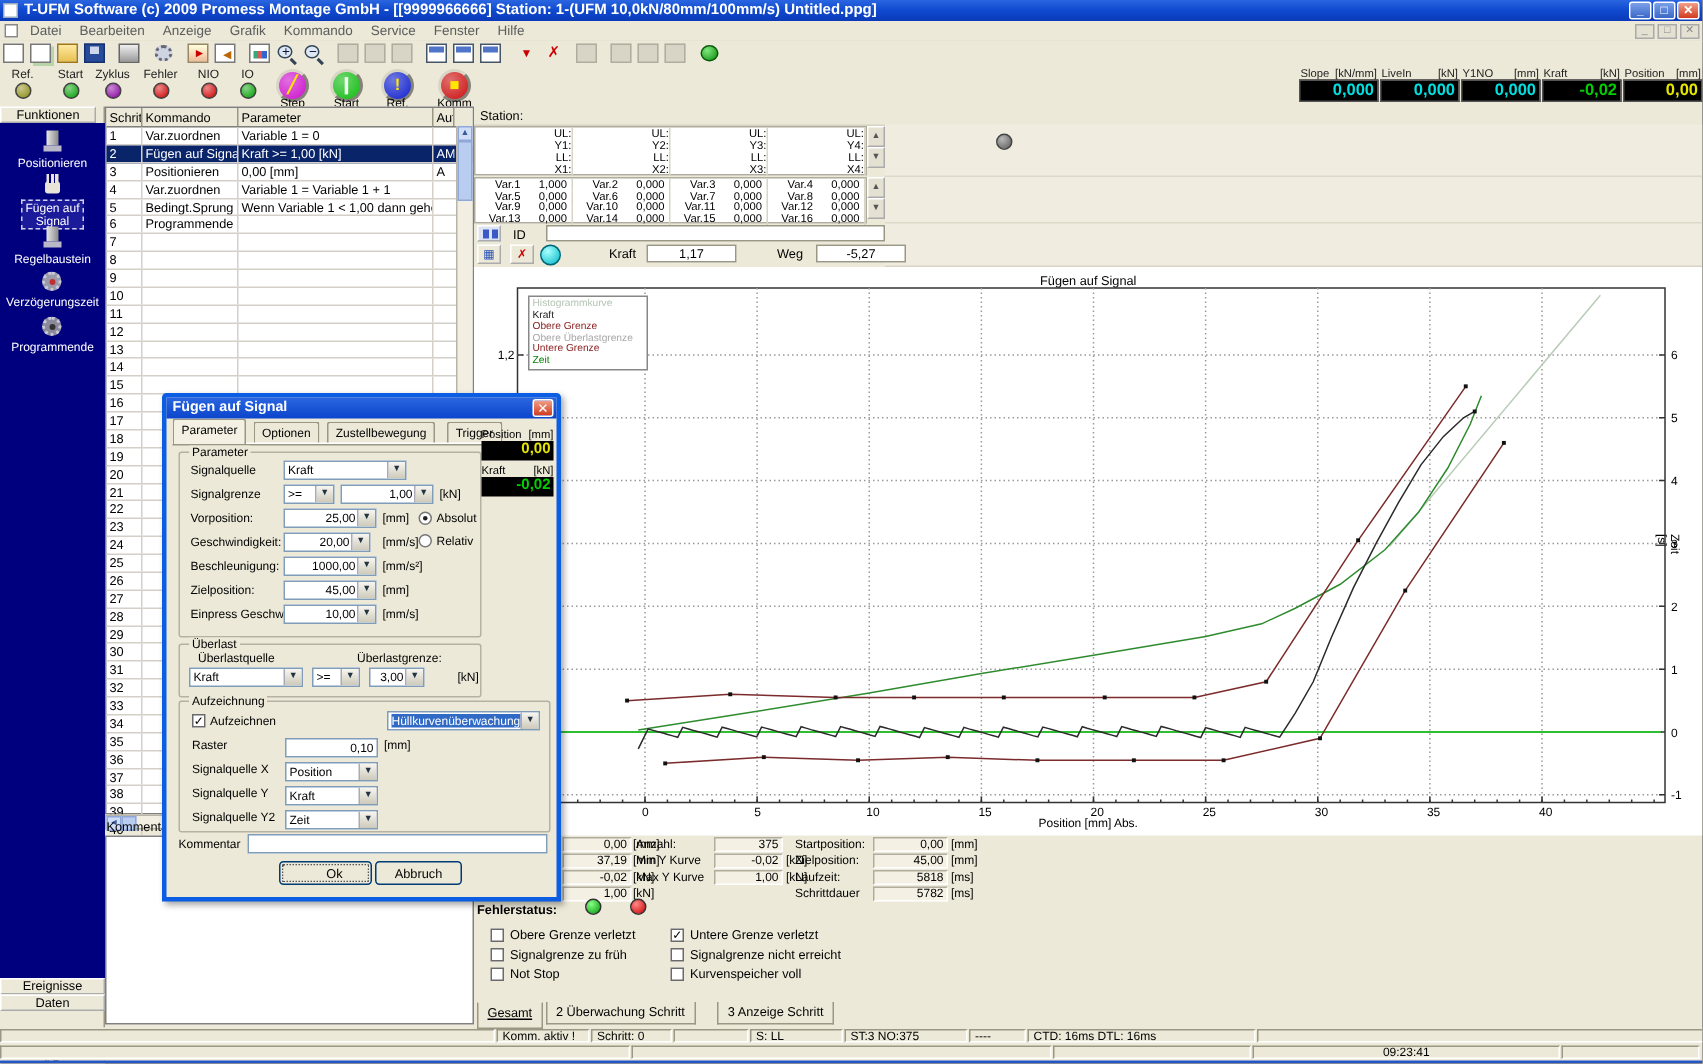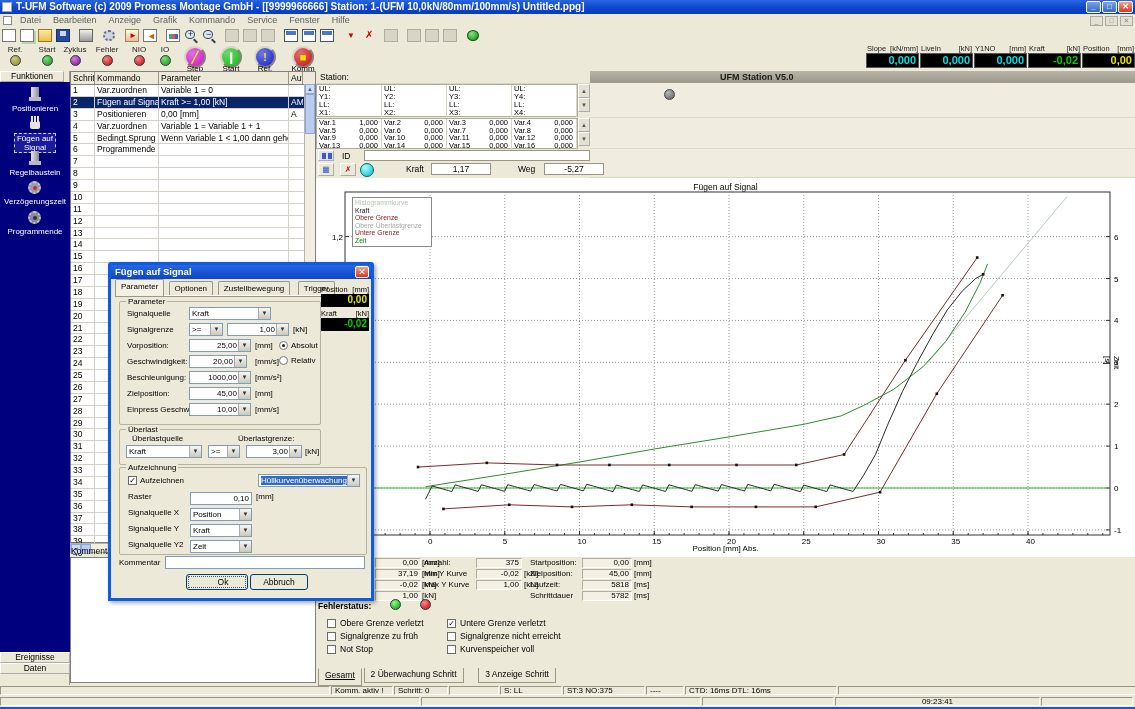--- a/index.html
+++ b/index.html
@@ -84,21 +84,21 @@
   .sarrow{width:10px;height:10px;background:#cfddf6;border:1px solid #8fa8d8;box-sizing:border-box;font-size:6px;color:#3a5a9a;text-align:center;line-height:8px;}
   .hscroll{position:absolute;left:70px;top:543px;width:246px;height:10px;background:#f2efe2;border:1px solid #b8b5a8;box-sizing:border-box;}
   .kommleft{position:absolute;left:71px;top:546px;font-size:8.5px;}
   .kommbox{position:absolute;left:70px;top:557px;width:246px;height:126px;background:#fff;border:1px solid #808080;box-sizing:border-box;}
   
   .stationstrip{position:absolute;left:316px;top:71px;width:274px;height:13px;background:#ece9d8;font-size:8.5px;line-height:13px;padding-left:4px;box-sizing:border-box;border-bottom:1px solid #d8d4c4;}
   .mdititle{position:absolute;left:590px;top:71px;width:545px;height:12px;background:linear-gradient(#b8b4a6,#9c988a);font-size:9px;font-weight:bold;line-height:12px;color:#1a1a1a;}
   .mdititle span{margin-left:130px;}
   .graydot{position:absolute;left:664px;top:89px;width:9px;height:9px;border-radius:50%;background:radial-gradient(circle at 35% 30%,#b8b8b8,#5a5a5a);border:1px solid #444;}
   .limits{position:absolute;left:316px;top:84px;width:262px;height:33px;background:#fff;border:1px solid #b0ad9e;box-sizing:border-box;}
-  .lim-gcell{position:absolute;font-size:7.5px;line-height:8px;border-right:1px solid #d8d5c6;box-sizing:border-box;padding-left:2px;}
+  .lim-gcell{position:absolute;font-size:7.5px;line-height:8px;border-right:1px solid #d8d5c6;box-sizing:border-box;padding-left:2px;text-align:right;}
   .vars{position:absolute;left:316px;top:118px;width:262px;height:31px;background:#fff;border:1px solid #b0ad9e;box-sizing:border-box;}
   .scrl2{position:absolute;width:12px;background:#ece9d8;}
   .scrl2 .sarrow{width:12px;height:14px;line-height:12px;background:#e4e1d2;border:1px outset #fff;color:#555;}
   .idrow{position:absolute;left:316px;top:150px;width:274px;height:11px;}
   .idbtn{position:absolute;left:2px;top:0;width:16px;height:11px;border:1px outset #fff;background:#dce4f4;box-sizing:border-box;}
   .idbtn::after{content:"";position:absolute;left:3px;top:2px;width:4px;height:6px;background:#3a5ac8;box-shadow:6px 0 0 #3a5ac8;}
   .idfield{position:absolute;left:48px;top:0;width:226px;height:11px;background:#fff;border:1px solid #9a9784;box-sizing:border-box;}
   .kwrow{position:absolute;left:316px;top:163px;width:274px;height:14px;}
   .kwbtn{position:absolute;top:0;width:16px;height:13px;border:1px outset #fff;background:#ece9d8;box-sizing:border-box;font-size:8px;text-align:center;line-height:11px;}
   .cyandot{position:absolute;left:44px;top:0;width:12px;height:12px;border-radius:50%;background:radial-gradient(circle at 35% 30%,#aff,#00b8c8);border:1px solid #067;}
@@ -541,21 +541,20 @@
       </div>
     </div>
   <div class="hscroll">
     <div class="sarrow" style="float:left;">◄</div>
       <div class="sarrow" style="float:left;background:#b9cdf0;">&nbsp;</div>
   </div>
   <div class="kommleft">Kommentar</div>
   <div class="kommbox"></div>
 
   <div class="stationstrip">Station:</div>
-  <div class="mdititle"><span>UFM Station V5.0</span></div>
   <div class="graydot"></div>
   <div class="abs" style="left:578px;top:84px;">
       <div class="scrl2">
         <div class="sarrow">▲</div>
         <div class="sarrow">▼</div>
       </div>
     </div>
   <div class="abs" style="left:578px;top:118px;">
       <div class="scrl2">
         <div class="sarrow">▲</div>
@@ -898,21 +897,21 @@
         <div class="radio" style="left: 168px; top: 91px;"></div>
         <div class="dlab" style="left: 180px; top: 89px;">Relativ</div>
       </div>
 
     <div class="grp" style="left:8px;top:164px;width:200px;height:34px;">
       <div class="gt">Überlast</div>
       <div class="dlab" style="left:12px;top:2px;">Überlastquelle</div>
       <div class="dlab" style="left:118px;top:2px;">Überlastgrenze:</div>
       <div class="cb" style="left:6px;top:15px;width:76px;"><span>Kraft</span><span class="ar">▼</span></div>
       <div class="cb" style="left:88px;top:15px;width:32px;"><span>&gt;=</span><span class="ar">▼</span></div>
-      <div class="cb num" style="left:126px;top:15px;width:56px;"><span>3,00</span><span class="ar">▼</span></div>
+      <div class="cb num" style="left:126px;top:15px;width:37px;"><span>3,00</span><span class="ar">▼</span></div>
       <div class="dlab" style="left:185px;top:15px;">[kN]</div>
     </div>
 
     <div class="grp" style="left:8px;top:202px;width:246px;height:86px;">
       <div class="gt">Aufzeichnung</div>
       <div class="chk" style="left:8px;top:8px;" id="chk-aufz">✓</div>
       <div class="dlab" style="left:20px;top:6px;">Aufzeichnen</div>
       <div class="cb" style="left:138px;top:6px;width:102px;"><span class="hl">Hüllkurvenüberwachung</span><span class="ar">▼</span></div>
       <div class="dlab" style="left:8px;top:22px;">Raster</div>
       <div class="inp num" style="left:70px;top:24px;width:62px;">0,10</div>

